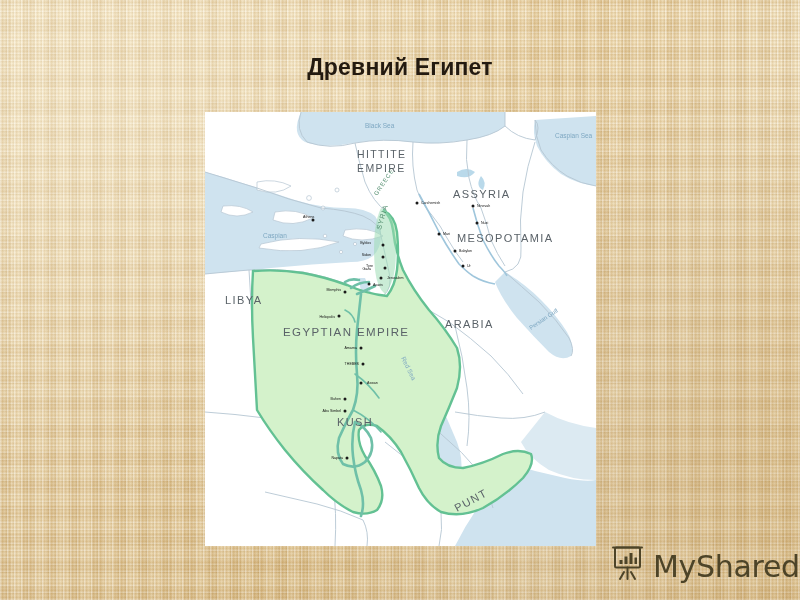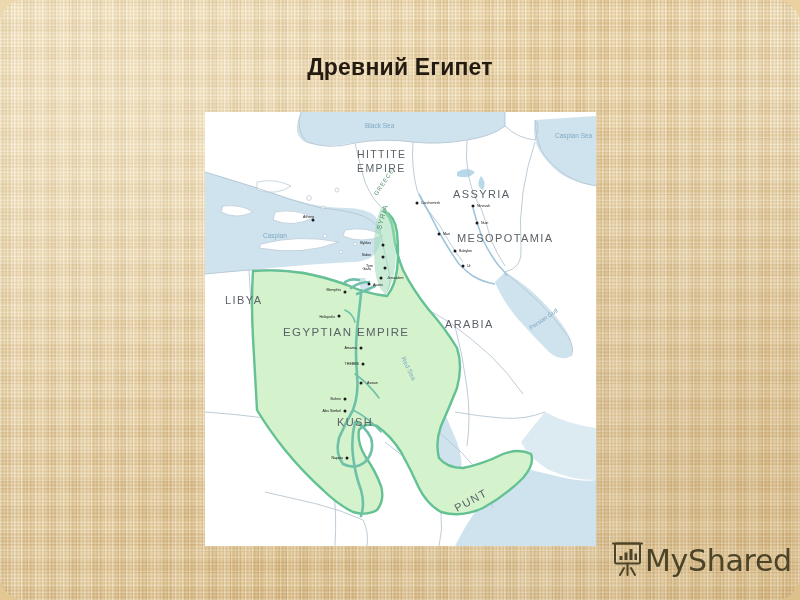--- a/index.html
+++ b/index.html
@@ -32,21 +32,20 @@
         rgba(192,153,92,0.18) 2px, rgba(192,153,92,0.18) 3px,
         rgba(255,255,255,0.10) 4px, rgba(255,255,255,0.10) 5px,
         rgba(164,126,70,0.13) 6px, rgba(164,126,70,0.13) 7px),
       repeating-linear-gradient(90deg,
         rgba(160,120,62,0.10) 0px, rgba(160,120,62,0.10) 11px,
         rgba(255,248,228,0.16) 11px, rgba(255,248,228,0.16) 23px),
       repeating-linear-gradient(0deg,
         rgba(150,112,58,0.08) 0px, rgba(150,112,58,0.08) 13px,
         rgba(255,250,232,0.14) 13px, rgba(255,250,232,0.14) 27px),
       linear-gradient(118deg, #f3dfb2 0%, #eed5a2 26%, #e7c98e 52%, #f0dcb0 74%, #e6c88d 100%);
-    border-radius: 24px;
   }
   #slide::after {
     content: "";
     position: absolute;
     inset: 0;
     pointer-events: none;
     background:
       radial-gradient(ellipse at 16% 20%, rgba(255,252,238,0.30), rgba(255,252,238,0) 56%),
       radial-gradient(ellipse at 86% 78%, rgba(176,134,70,0.16), rgba(176,134,70,0) 60%),
       linear-gradient(180deg, rgba(255,255,255,0.05), rgba(140,104,54,0.07));
@@ -78,21 +77,22 @@
   }
   #map-svg { display: block; width: 391px; height: 434px; }
 
   
   #watermark {
     position: absolute;
     left: 611px;
     top: 536px;
     height: 48px;
     display: flex;
-    align-items: center;
+    align-items: flex-end;
+    gap: 8px;
     z-index: 6;
   }
   #watermark .wm-text {
     font-size: 30px;
     color: #4d4428;
     font-family: "DejaVu Sans", sans-serif;
     letter-spacing: -0.3px;
   }
 </style>
 </head>

